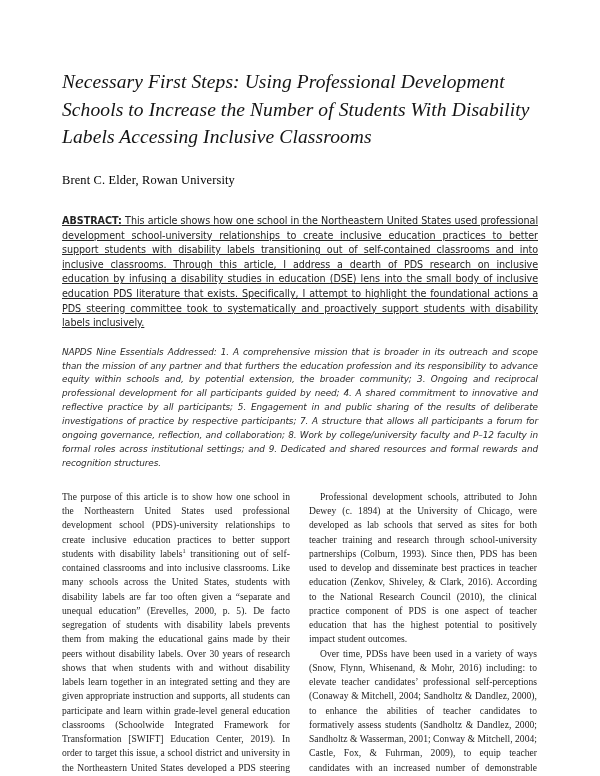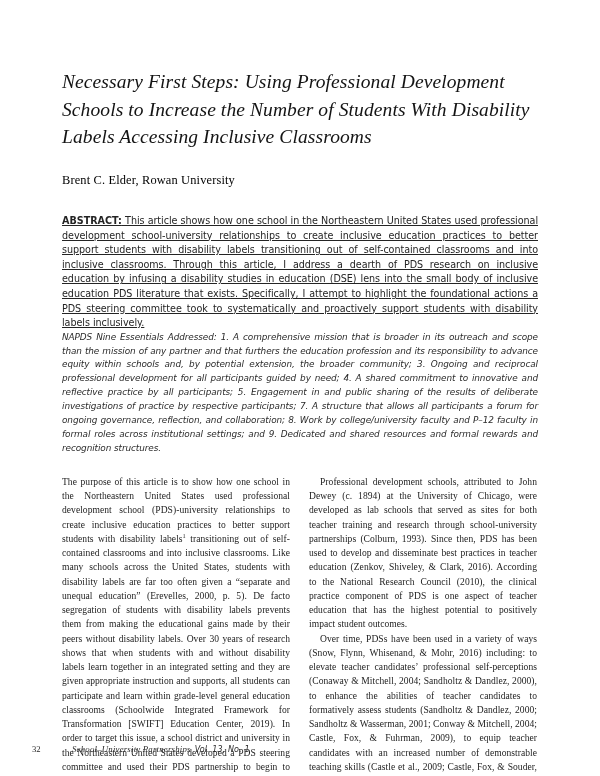--- a/index.html
+++ b/index.html
@@ -68,20 +68,21 @@
   }
 
   
   .napds {
     font-family: "DejaVu Sans", sans-serif;
     font-style: italic;
     font-size: 8.9px;
     line-height: 1.56;
     text-align: justify;
     color: #2a2a2a;
+    margin-top: 15px;
     letter-spacing: -0.08px;
   }
   .napds .lead {
     font-style: italic;
   }
 
   
   .columns {
     display: flex;
     gap: 19px;
@@ -173,18 +174,13 @@
       </div>
 
       <div class="col col-right">
         <p class="body-text indent">Professional development schools, attributed to John Dewey (c. 1894) at the University of Chicago, were developed as lab schools that served as sites for both teacher training and research through school-university partnerships (Colburn, 1993). Since then, PDS has been used to develop and disseminate best practices in teacher education (Zenkov, Shiveley, &amp; Clark, 2016). According to the National Research Council (2010), the clinical practice component of PDS is one aspect of teacher education that has the highest potential to positively impact student outcomes.</p>
         <p class="body-text indent">Over time, PDSs have been used in a variety of ways (Snow, Flynn, Whisenand, &amp; Mohr, 2016) including: to elevate teacher candidates’ professional self-perceptions (Conaway &amp; Mitchell, 2004; Sandholtz &amp; Dandlez, 2000), to enhance the abilities of teacher candidates to formatively assess students (Sandholtz &amp; Dandlez, 2000; Sandholtz &amp; Wasserman, 2001; Conway &amp; Mitchell, 2004; Castle, Fox, &amp; Fuhrman, 2009), to equip teacher candidates with an increased number of demonstrable teaching skills (Castle et al., 2009; Castle, Fox, &amp; Souder, 2006), to encourage teacher candidates to utilize reflective teaching practices, to produce more confident teacher candidates (Blocker &amp; Mantle-Bromley, 1997; Higgins, 2002; Stairs, 2011; Yerian &amp; Grossman, 1997), and to improve the instructional practices of cooperating teachers (Bullough, Kauchak, Crow, Hobbs, &amp; Stoked, 1997; Edens, Shirley, &amp; Toner, 2001; Higgins, 2002; Yendol-Silva &amp; Dana, 2004).</p>
       </div>
 
     </div>
   </div>
 
-  <div class="footer">
-    <span class="page-num">32</span>
-    <span class="journal">School–University Partnerships</span>
-    <span class="volume">Vol. 13, No. 1</span>
-  </div>
 </div>
 
 </body></html>

